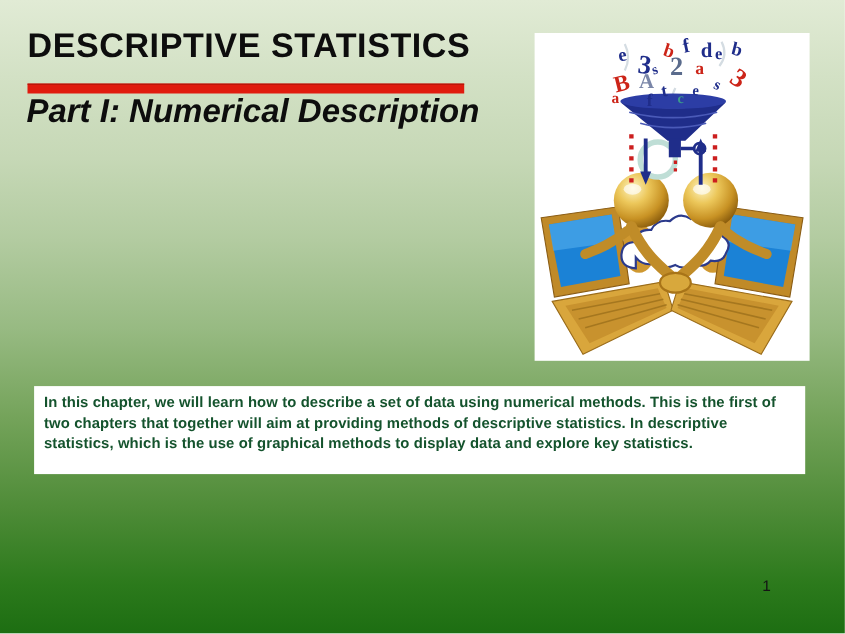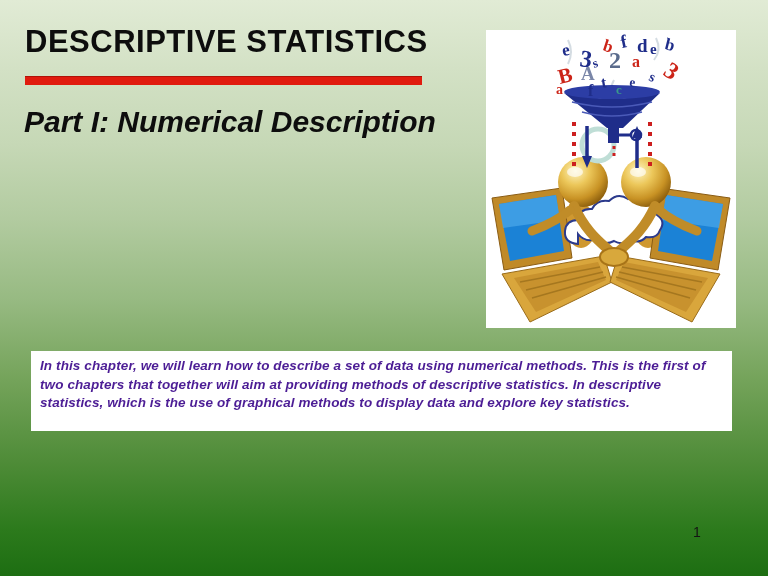--- a/index.html
+++ b/index.html
@@ -16,34 +16,34 @@
     font-size:31px;font-weight:bold;color:#0d0d0d;line-height:36px;
     letter-spacing:0.5px;white-space:nowrap;
   }
   .red-bar{
     position:absolute;left:25px;top:76px;width:397px;height:8px;
     background:#e01b0e;border-top:1px solid #b01208;
   }
   .subtitle{
     position:absolute;left:24px;top:84px;width:560px;
     font-size:30px;font-weight:bold;font-style:italic;color:#0d0d0d;
-    line-height:36px;white-space:nowrap;margin-top:20px;
+    line-height:36px;white-space:nowrap;
   }
   .clipart{
     position:absolute;left:486px;top:30px;width:250px;height:298px;
     background:#ffffff;
   }
   .clipart svg{display:block;width:250px;height:298px;}
   .textbox{
     position:absolute;left:31px;top:351px;width:701px;height:80px;
     background:#ffffff;box-sizing:border-box;padding:6px 9px 0 9px;
   }
   .textbox p{
-    margin:0;font-size:13.5px;font-weight:bold;color:#4c1d95;
-    line-height:18.5px;letter-spacing:0.1px;font-style:italic;
+    margin:0;font-size:13.5px;font-weight:bold;color:#14532d;
+    line-height:18.5px;letter-spacing:0.1px;
   }
   .page-number{
     position:absolute;left:693px;top:524px;
     font-size:14px;color:#141414;font-weight:normal;
   }
   .letter{font-family:"Liberation Serif",serif;font-weight:bold;}
 </style>
 </head>
 <body>
 

